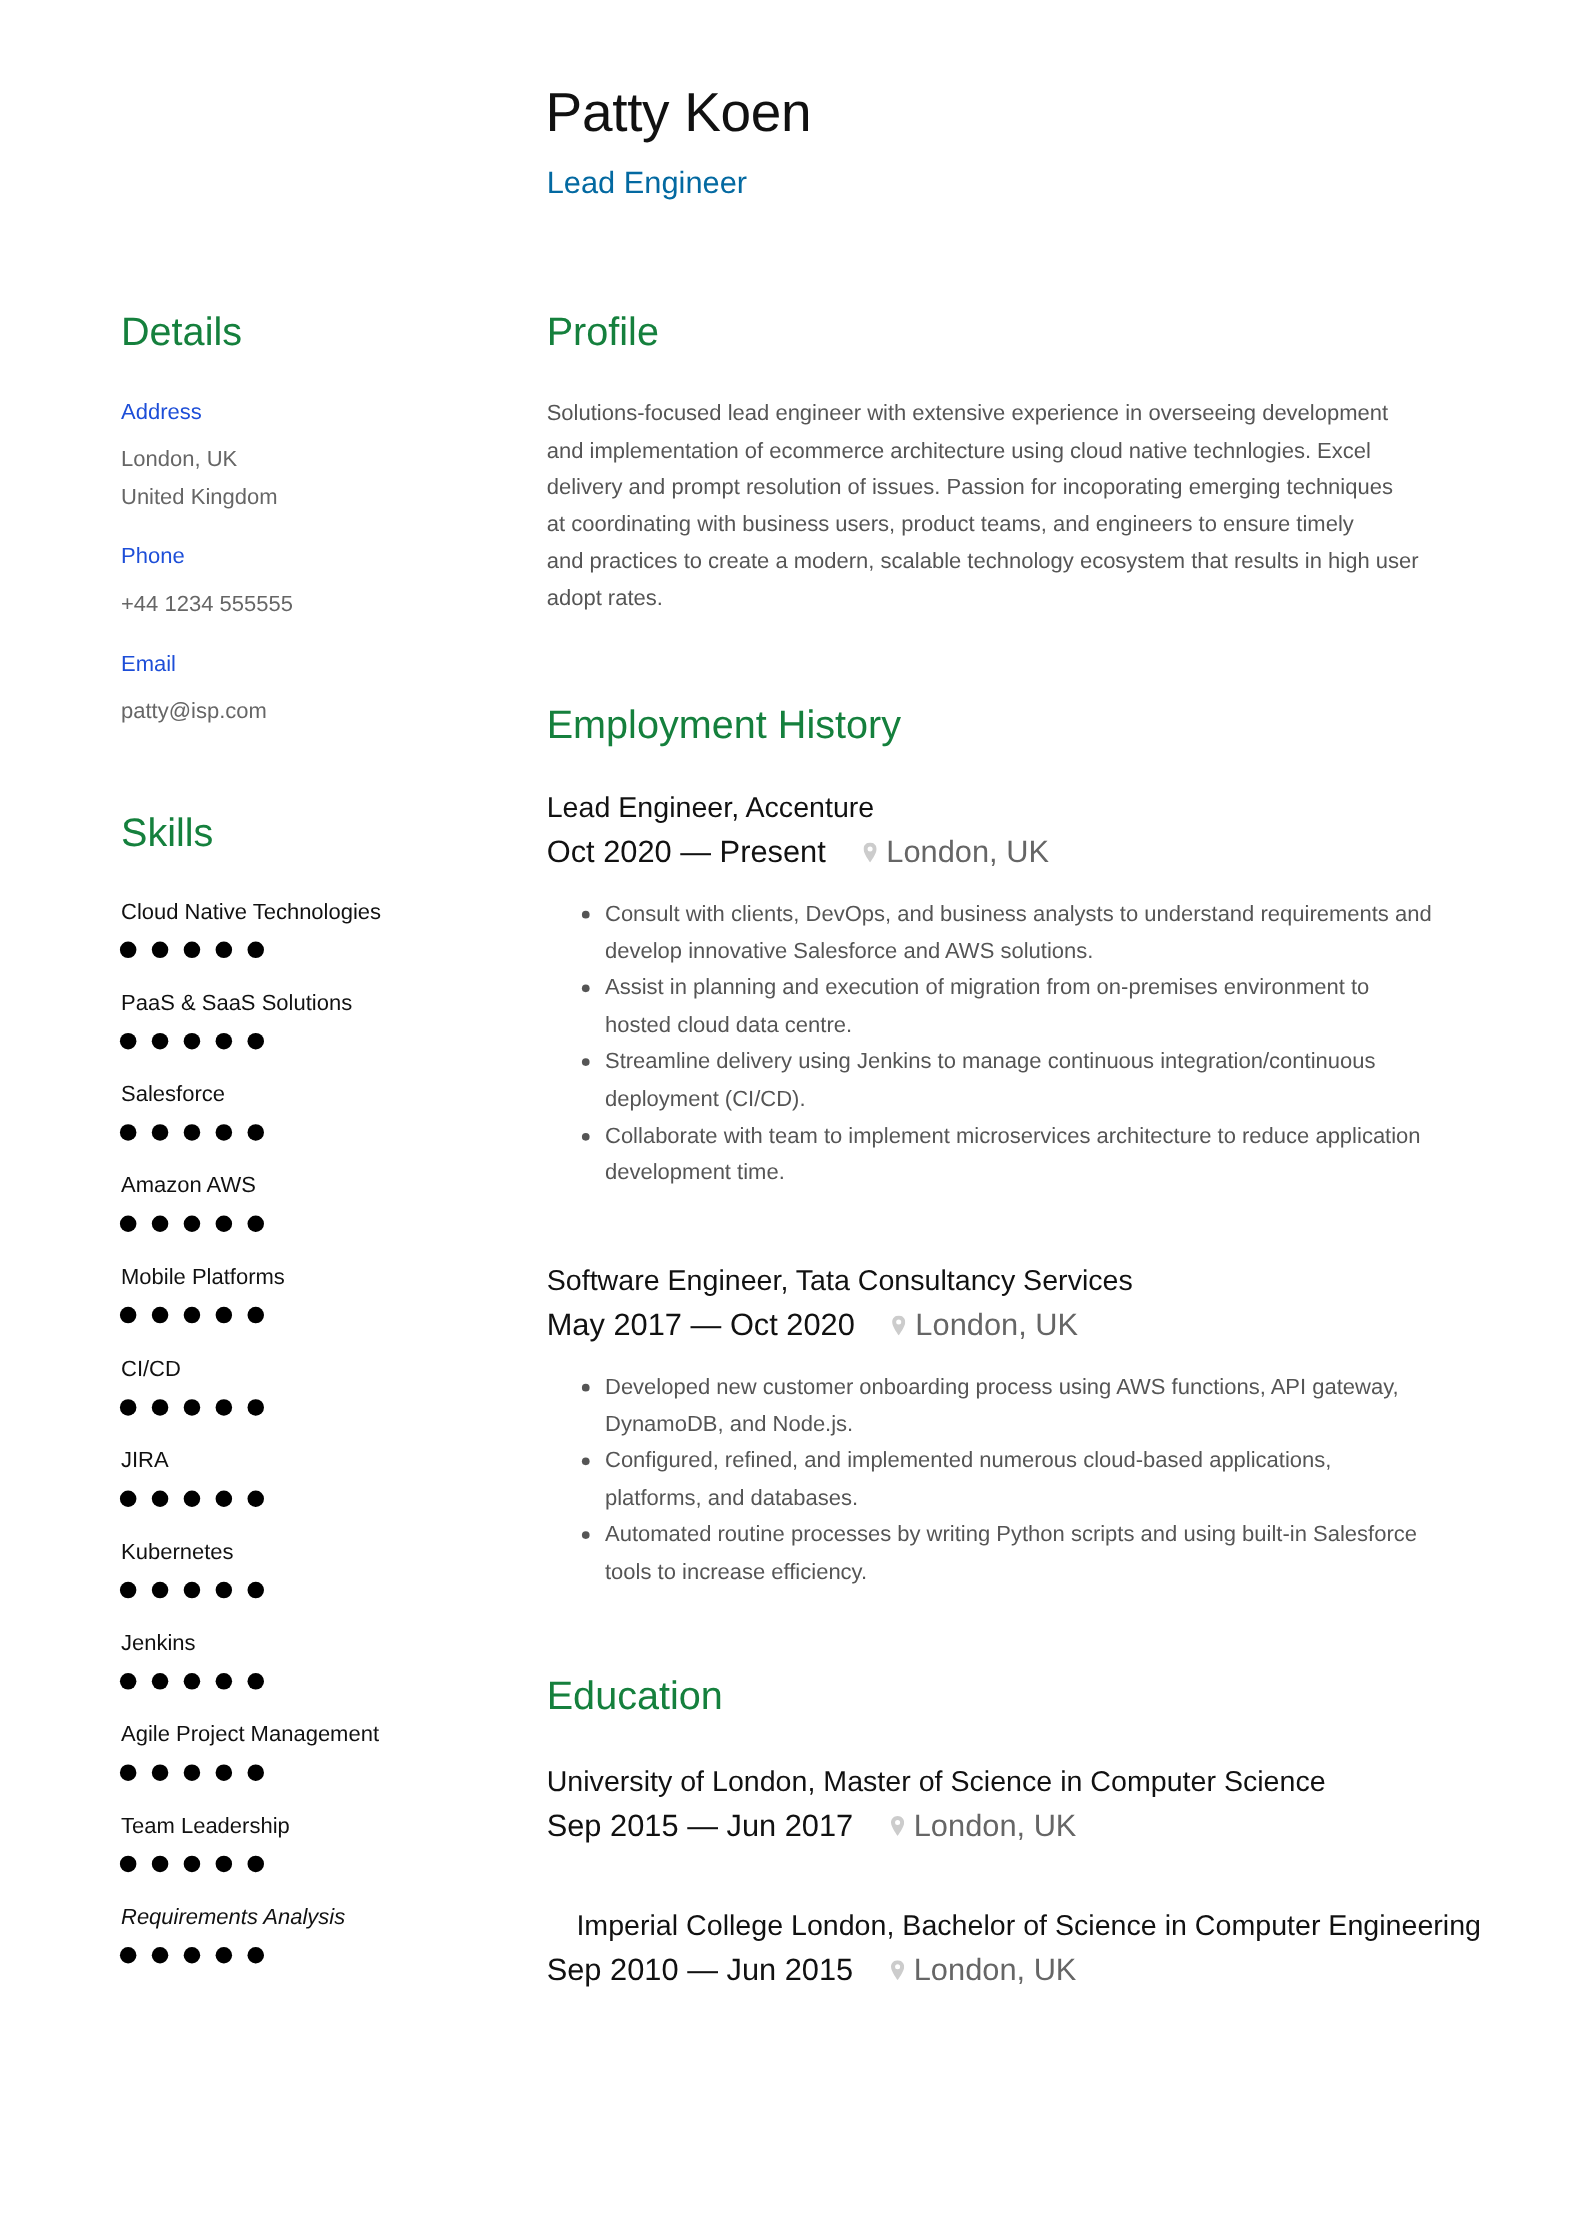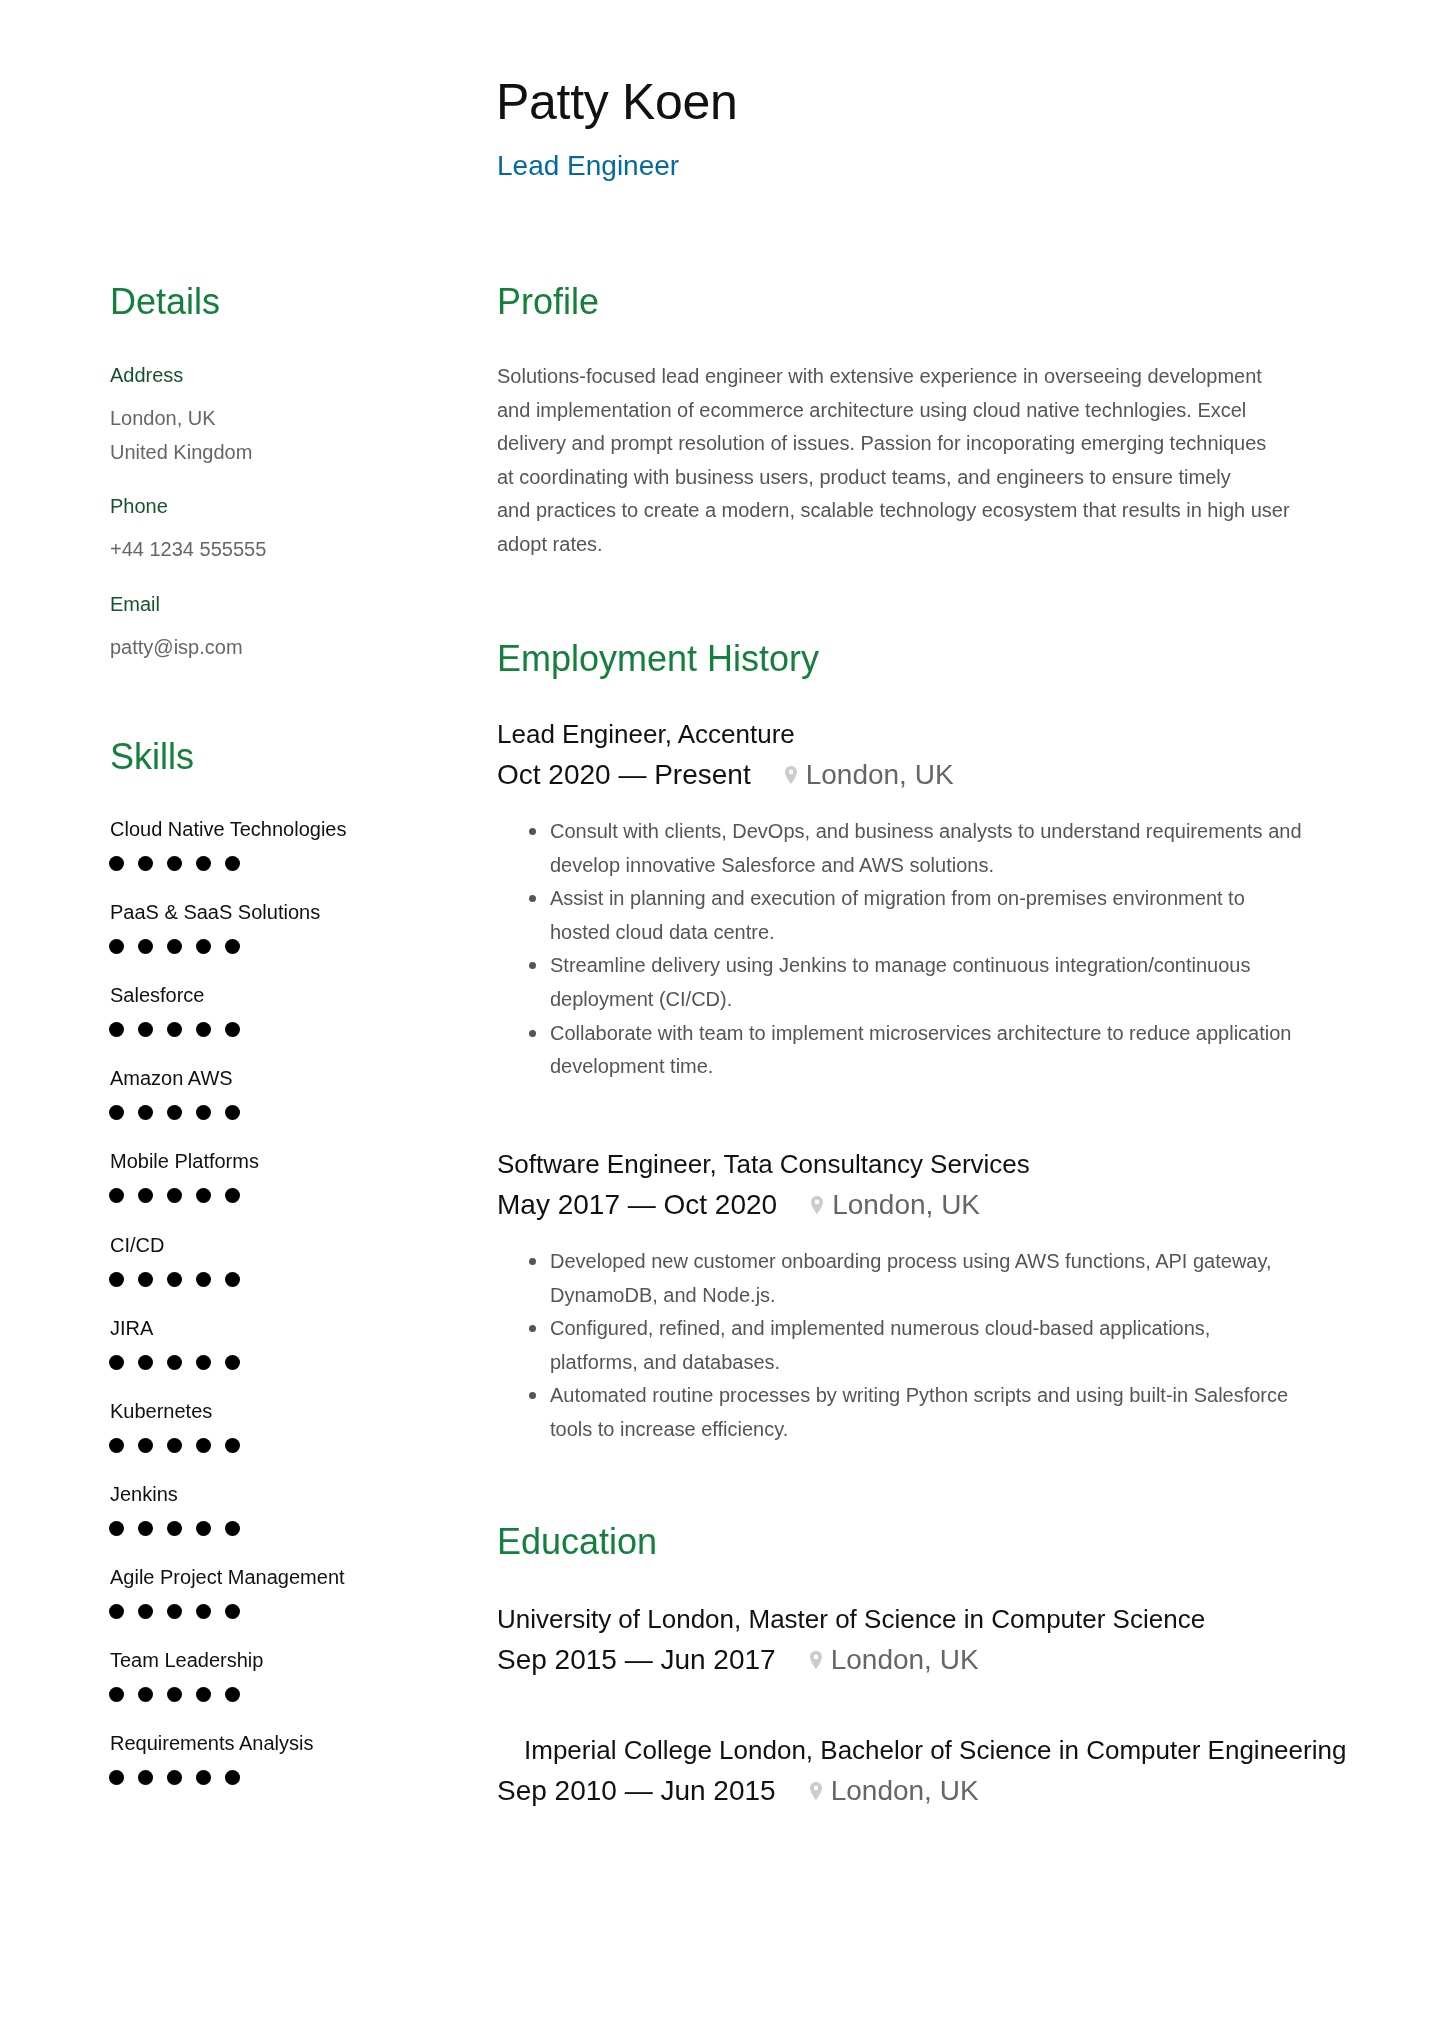--- a/index.html
+++ b/index.html
@@ -8,21 +8,21 @@
   .abs { position: absolute; white-space: nowrap; }
 
   
   .name { left: 496px; top: 72px; font-size: 50px; line-height: 60px; color: #111; letter-spacing: -0.3px; }
   .jobtitle { left: 497px; top: 152px; font-size: 28px; line-height: 28px; color: #0369a1; }
 
   
   .h2 { font-size: 36px; line-height: 44px; color: #15803d; }
 
   
-  .label { font-size: 20px; line-height: 26px; color: #14532d; }
+  .label { font-size: 20px; line-height: 26px; color: #1d4ed8; }
   .value { font-size: 20px; line-height: 34px; color: #666; }
   .skill-label { font-size: 20px; line-height: 26px; color: #111; }
   .dots { display: flex; gap: 14px; }
   .dot { width: 15px; height: 15px; border-radius: 50%; background: #000; }
 
   
   .para { font-size: 20px; line-height: 33.6px; color: #555; }
   .para div { white-space: nowrap; }
   .entry-title { font-size: 26px; line-height: 32px; color: #111; }
   .meta { font-size: 28px; line-height: 26px; color: #111; display: flex; align-items: center; }
@@ -135,21 +135,21 @@
       <span class="dot"></span>
     </div>
     <div class="abs skill-label" style="left: 110px; top: 1647px;">Team Leadership</div>
     <div class="abs dots" style="left: 109px; top: 1687px;">
       <span class="dot"></span>
       <span class="dot"></span>
       <span class="dot"></span>
       <span class="dot"></span>
       <span class="dot"></span>
     </div>
-    <div class="abs skill-label" style="left: 110px; top: 1730.1px;">Requirements Analysis</div>
+    <div class="abs skill-label" style="left: 110px; top: 1730.1px; font-style: italic;">Requirements Analysis</div>
     <div class="abs dots" style="left: 109px; top: 1770.1px;">
       <span class="dot"></span>
       <span class="dot"></span>
       <span class="dot"></span>
       <span class="dot"></span>
       <span class="dot"></span>
     </div>
   </div>
 
 <div class="abs h2" style="left:497px; top:280px;">Profile</div>

